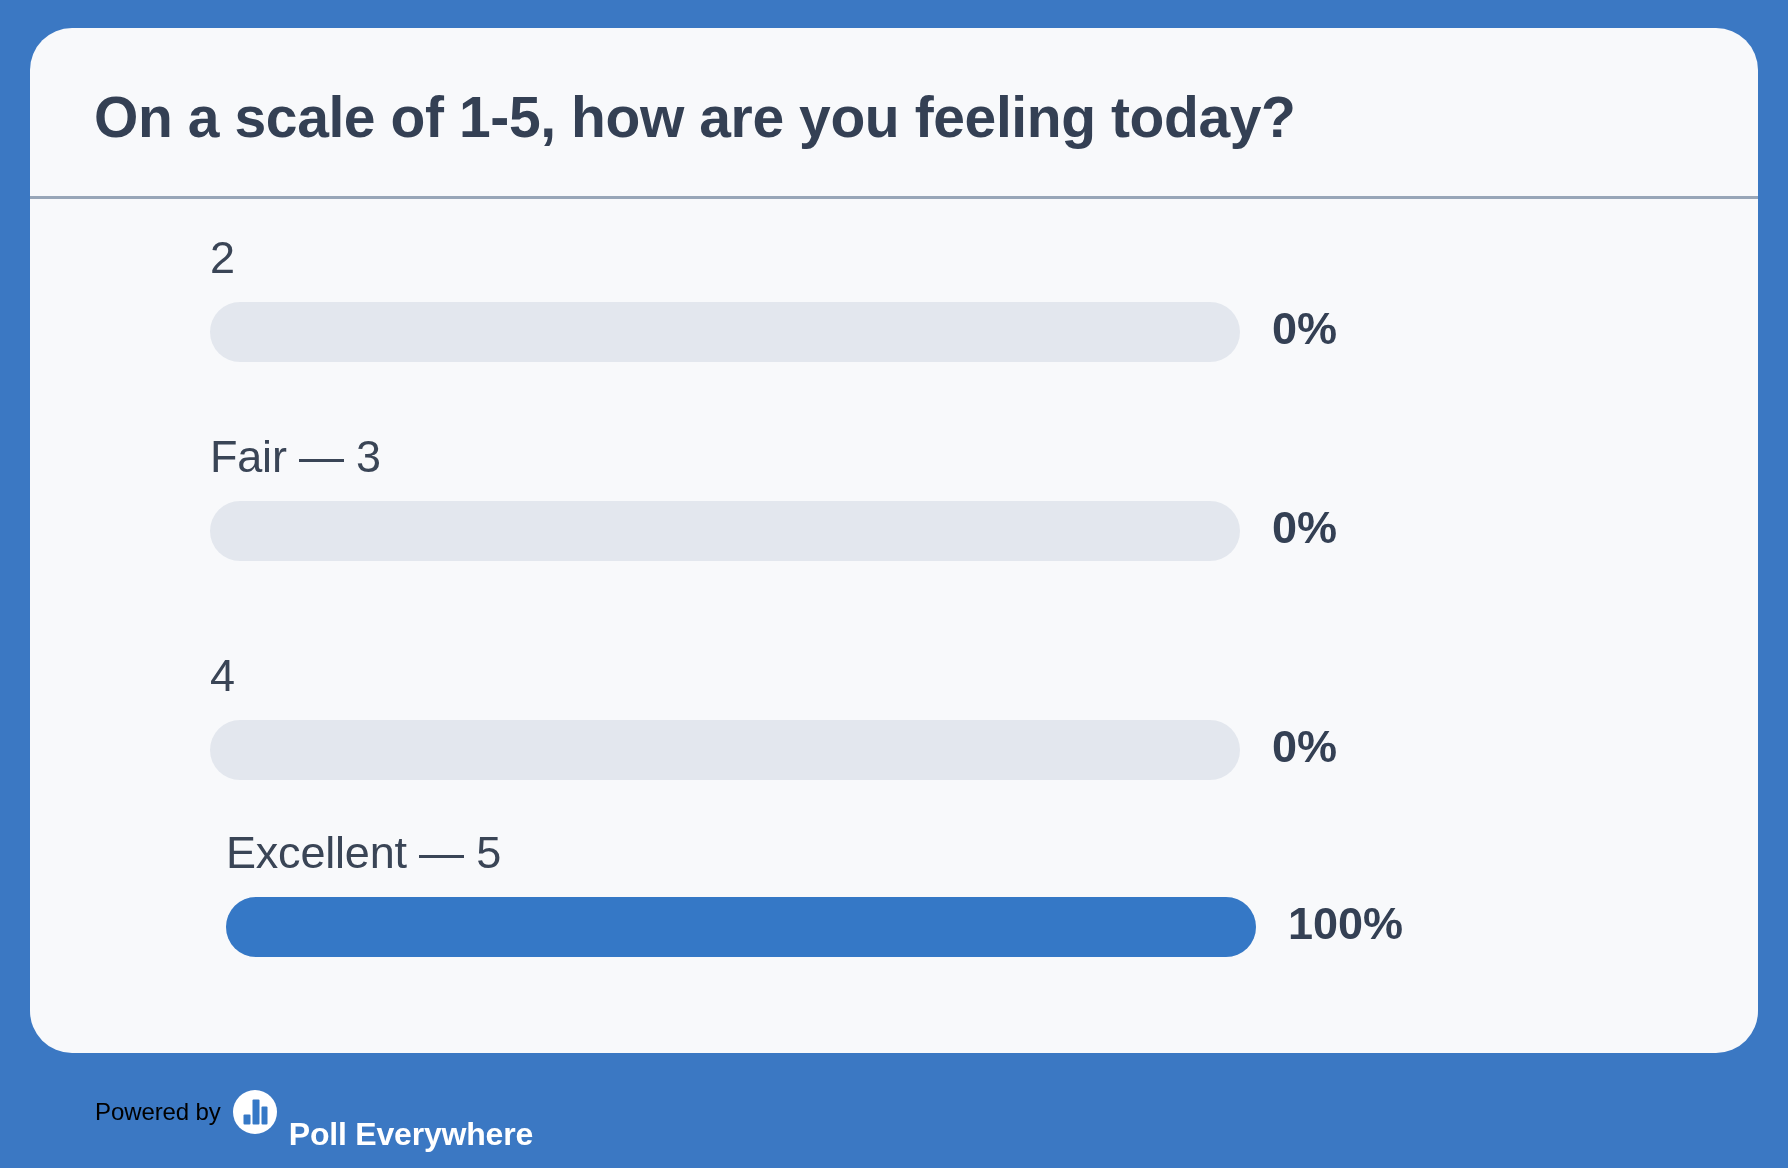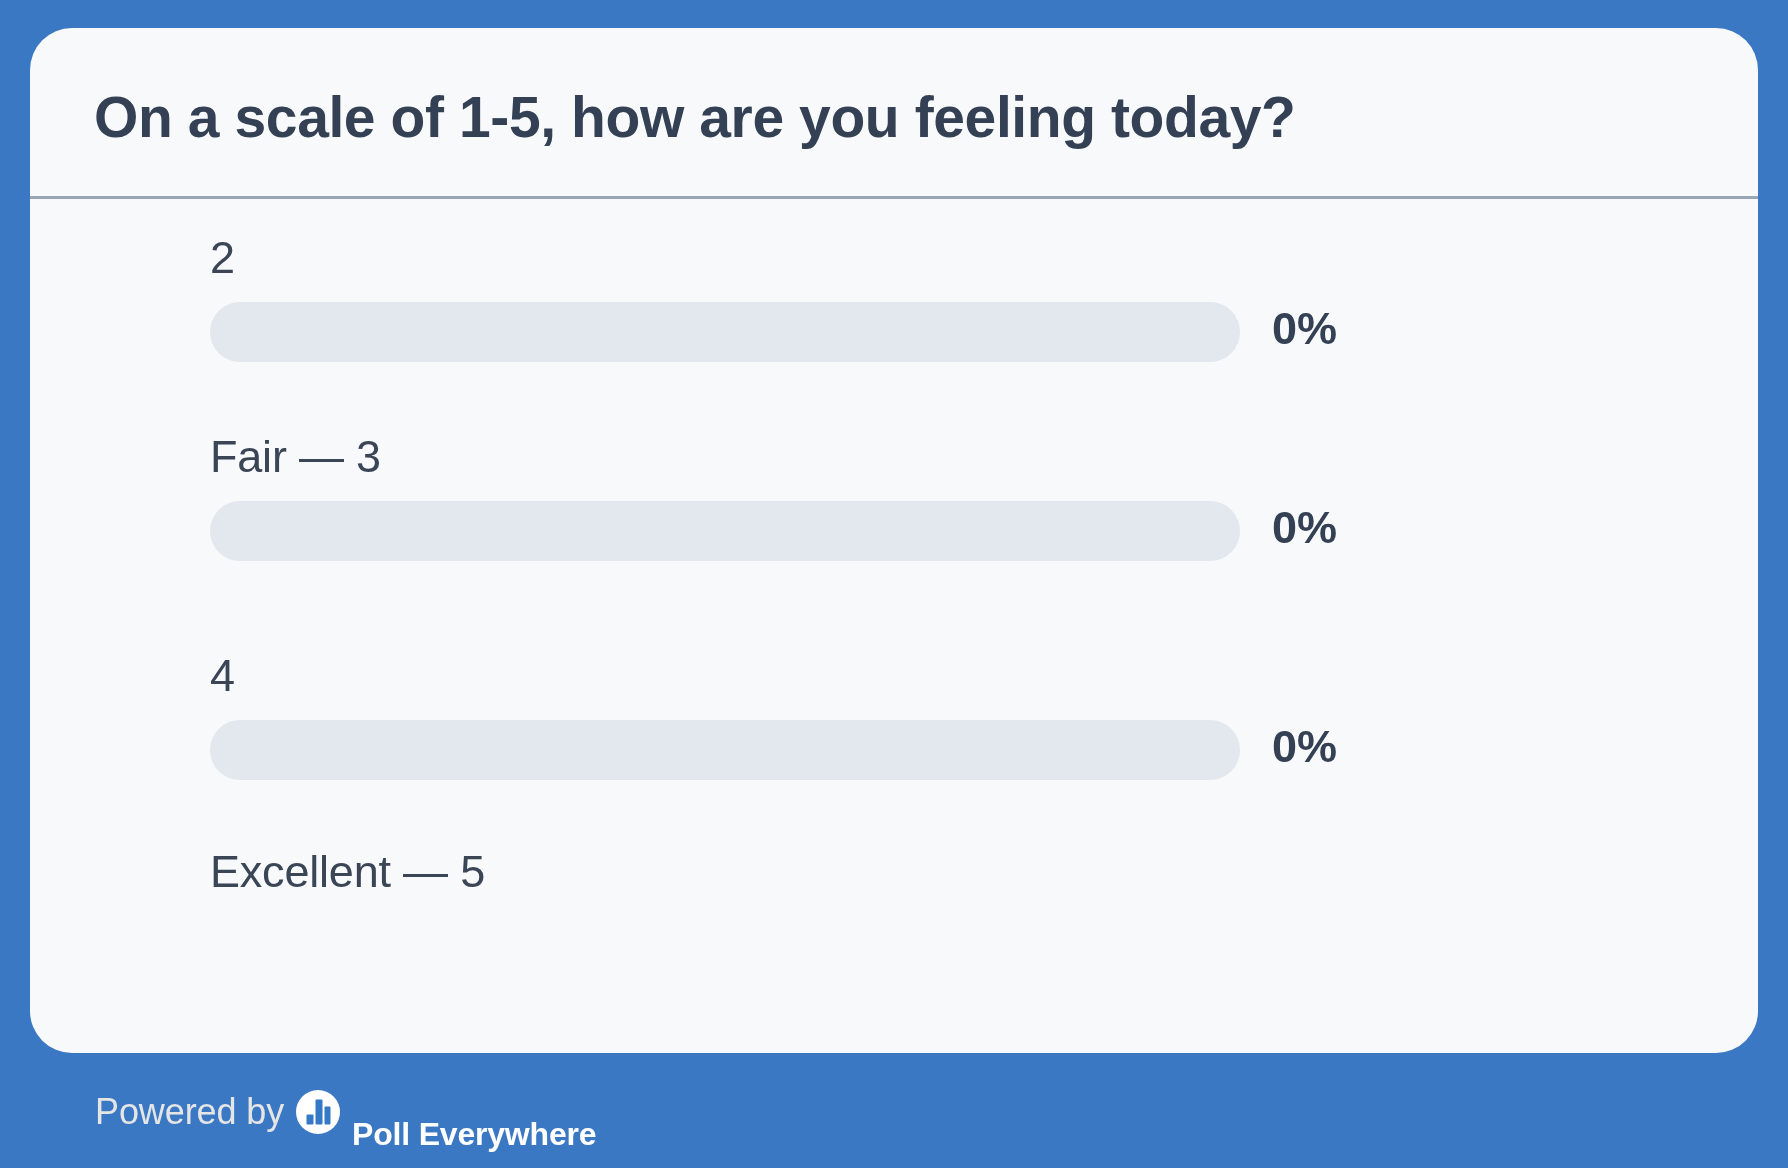--- a/index.html
+++ b/index.html
@@ -61,21 +61,21 @@
   .result-row {
     position: absolute;
     left: 180px;
     width: 1460px;
     height: 145px;
   }
 
   .result-row.r0 { top: 36px; }
   .result-row.r1 { top: 235px; }
   .result-row.r2 { top: 454px; }
-  .result-row.r3 { top: 650px; }
+  .result-row.r3 { top: 631px; margin-left: 16px; }
 
   .option-label {
     position: absolute;
     left: 0;
     top: 0;
     font-size: 45px;
     font-weight: normal;
     color: #3a4556;
     white-space: nowrap;
     letter-spacing: -0.2px;
@@ -124,23 +124,23 @@
     position: absolute;
     left: 95px;
     top: 1089px;
     height: 46px;
     display: flex;
     align-items: center;
     gap: 12px;
   }
 
   .powered-by {
-    font-size: 36px;
+    font-size: 24px;
     font-weight: normal;
-    color: #e5e5e5;
+    color: #000000;
     letter-spacing: -0.1px;
   }
 
   .brand-logo {
     width: 44px;
     height: 44px;
     display: block;
   }
 
   .brand-name {
@@ -187,20 +187,26 @@
       <div class="bar-wrap">
         <div class="bar-track">
           <div class="bar-fill" style="width:0%"></div>
         </div>
         <div class="bar-percent">0%</div>
       </div>
     </div>
 
     <div class="result-row r3">
       <div class="option-label">Excellent — 5</div>
+      <div class="bar-wrap">
+        <div class="bar-track">
+          <div class="bar-fill" style="width:100%"></div>
+        </div>
+        <div class="bar-percent">100%</div>
+      </div>
     </div>
 
   </div>
 </div>
 
 <div class="footer-brand">
   <span class="powered-by">Powered by</span>
 
   <span>
     <svg class="brand-logo" viewBox="0 0 44 44" aria-hidden="true">

